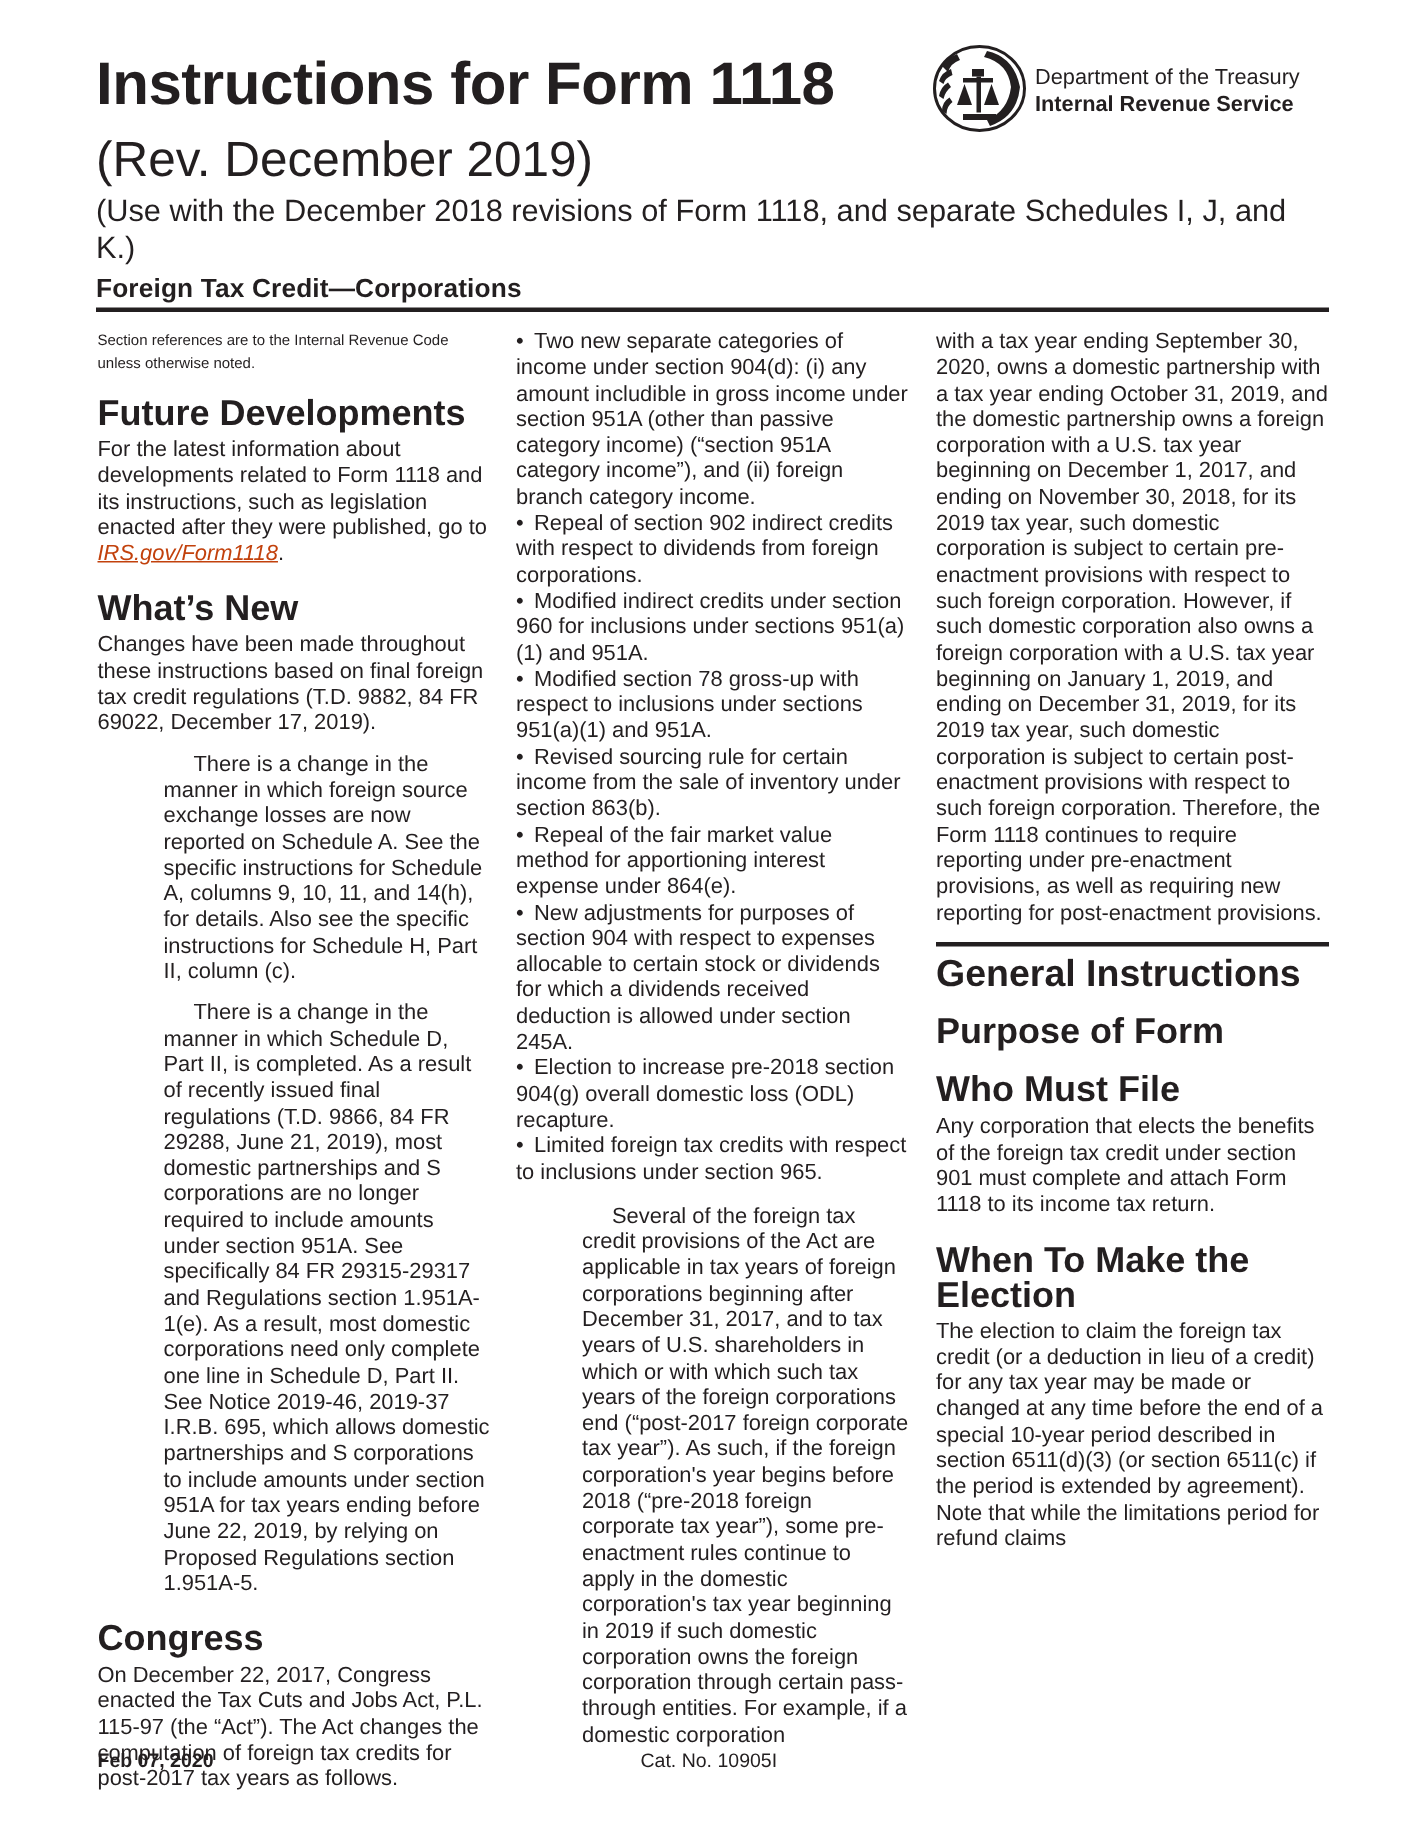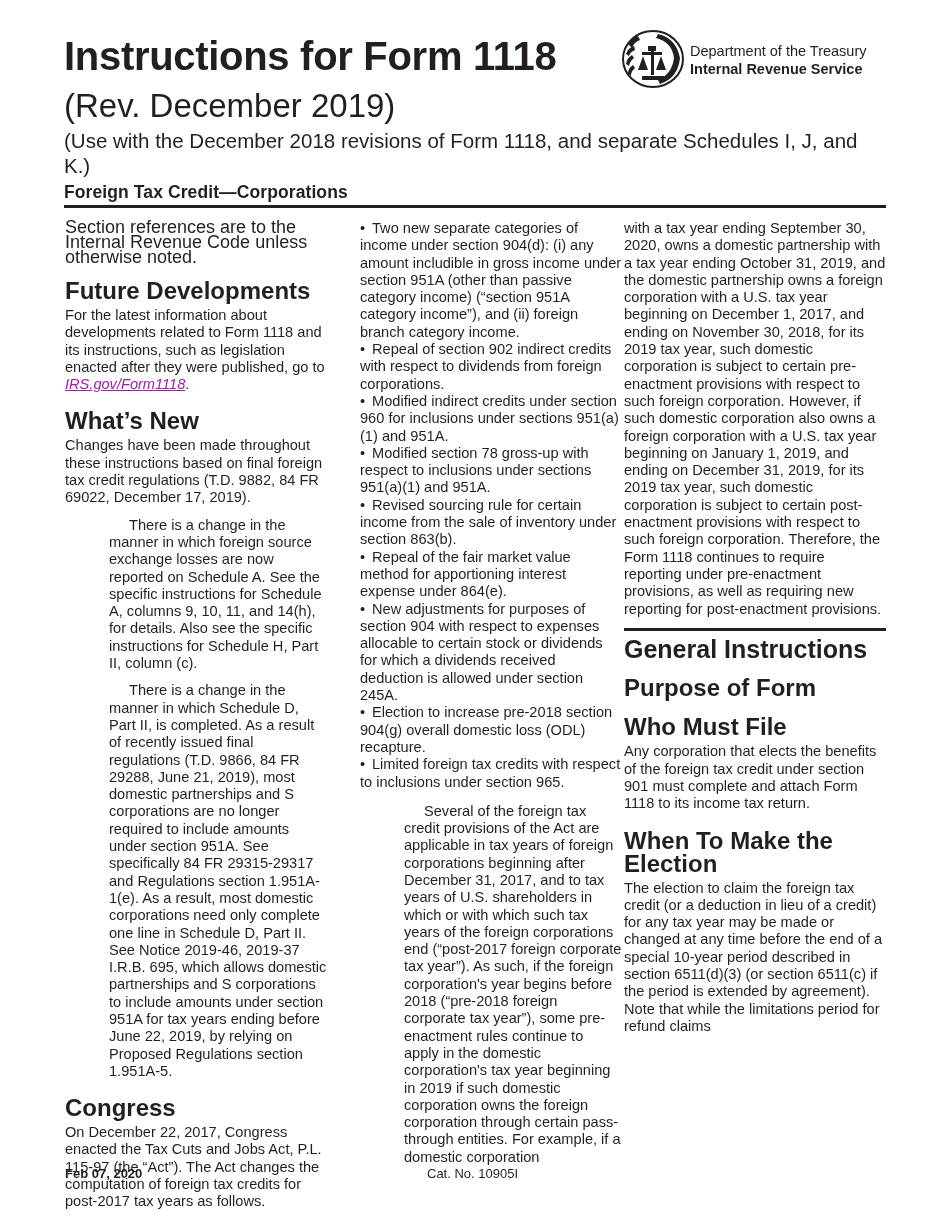--- a/index.html
+++ b/index.html
@@ -10,31 +10,31 @@
   .rev { position: absolute; left: 64px; top: 86px; font-size: 33px; line-height: 1.2; }
   .use-with { position: absolute; left: 64px; top: 128px; width: 820px; font-size: 20.5px; line-height: 1.23; }
   .subtitle { position: absolute; left: 64px; top: 182px; font-size: 17.5px; font-weight: bold; letter-spacing: 0.1px; }
   .top-rule { position: absolute; left: 64px; top: 205px; width: 822px; height: 3px; background: #231f20; }
   .logo-wrap { position: absolute; left: 622px; top: 30px; display: flex; align-items: center; }
   .logo-wrap svg { width: 62px; height: 58px; }
   .agency { margin-left: 6px; font-size: 14.5px; line-height: 1.22; }
   .agency .irs { font-weight: bold; }
   .col { position: absolute; top: 220px; width: 262px; font-size: 14.6px; line-height: 17.3px; }
   .col1 { left: 65px; }
-  .col2 { left: 360px; }
+  .col2 { left: 344px; }
   .col3 { left: 624px; }
-  .small { font-size: 18px; line-height: 15px; margin: 0 0 14px 0; }
+  .small { font-size: 10px; line-height: 15px; margin: 0 0 14px 0; }
   h2 { font-size: 24px; margin: 0 0 5px 0; line-height: 23px; font-weight: bold; }
   h1.gi { font-size: 25px; margin: 0 0 12px 0; line-height: 29px; font-weight: bold; }
   .gi-rule { width: 262px; height: 3.5px; background: #231f20; margin: 8px 0 4px 0; }
   p { margin: 0 0 10px 0; }
   p.indent { text-indent: 20px; margin-left: 44px; }
   .bullet { margin: 0; }
   .bullet::before { content: "\2022"; display: inline-block; width: 12px; }
-  a.link { color: #a21caf; font-style: italic; text-decoration: underline; }
+  a.link { color: #c2410c; font-style: italic; text-decoration: underline; }
   .sec { margin-top: 16px; }
   .footer-date { position: absolute; left: 65px; top: 1166px; font-size: 13px; font-weight: bold; }
   .footer-cat { position: absolute; left: 427px; top: 1166px; font-size: 13px; }
 </style>
 </head>
 <body>
 
 <h1 class="title">Instructions for Form 1118</h1>
 <div class="rev">(Rev. December 2019)</div>
 <div class="use-with">(Use with the December 2018 revisions of Form 1118, and separate Schedules I, J, and K.)</div>

